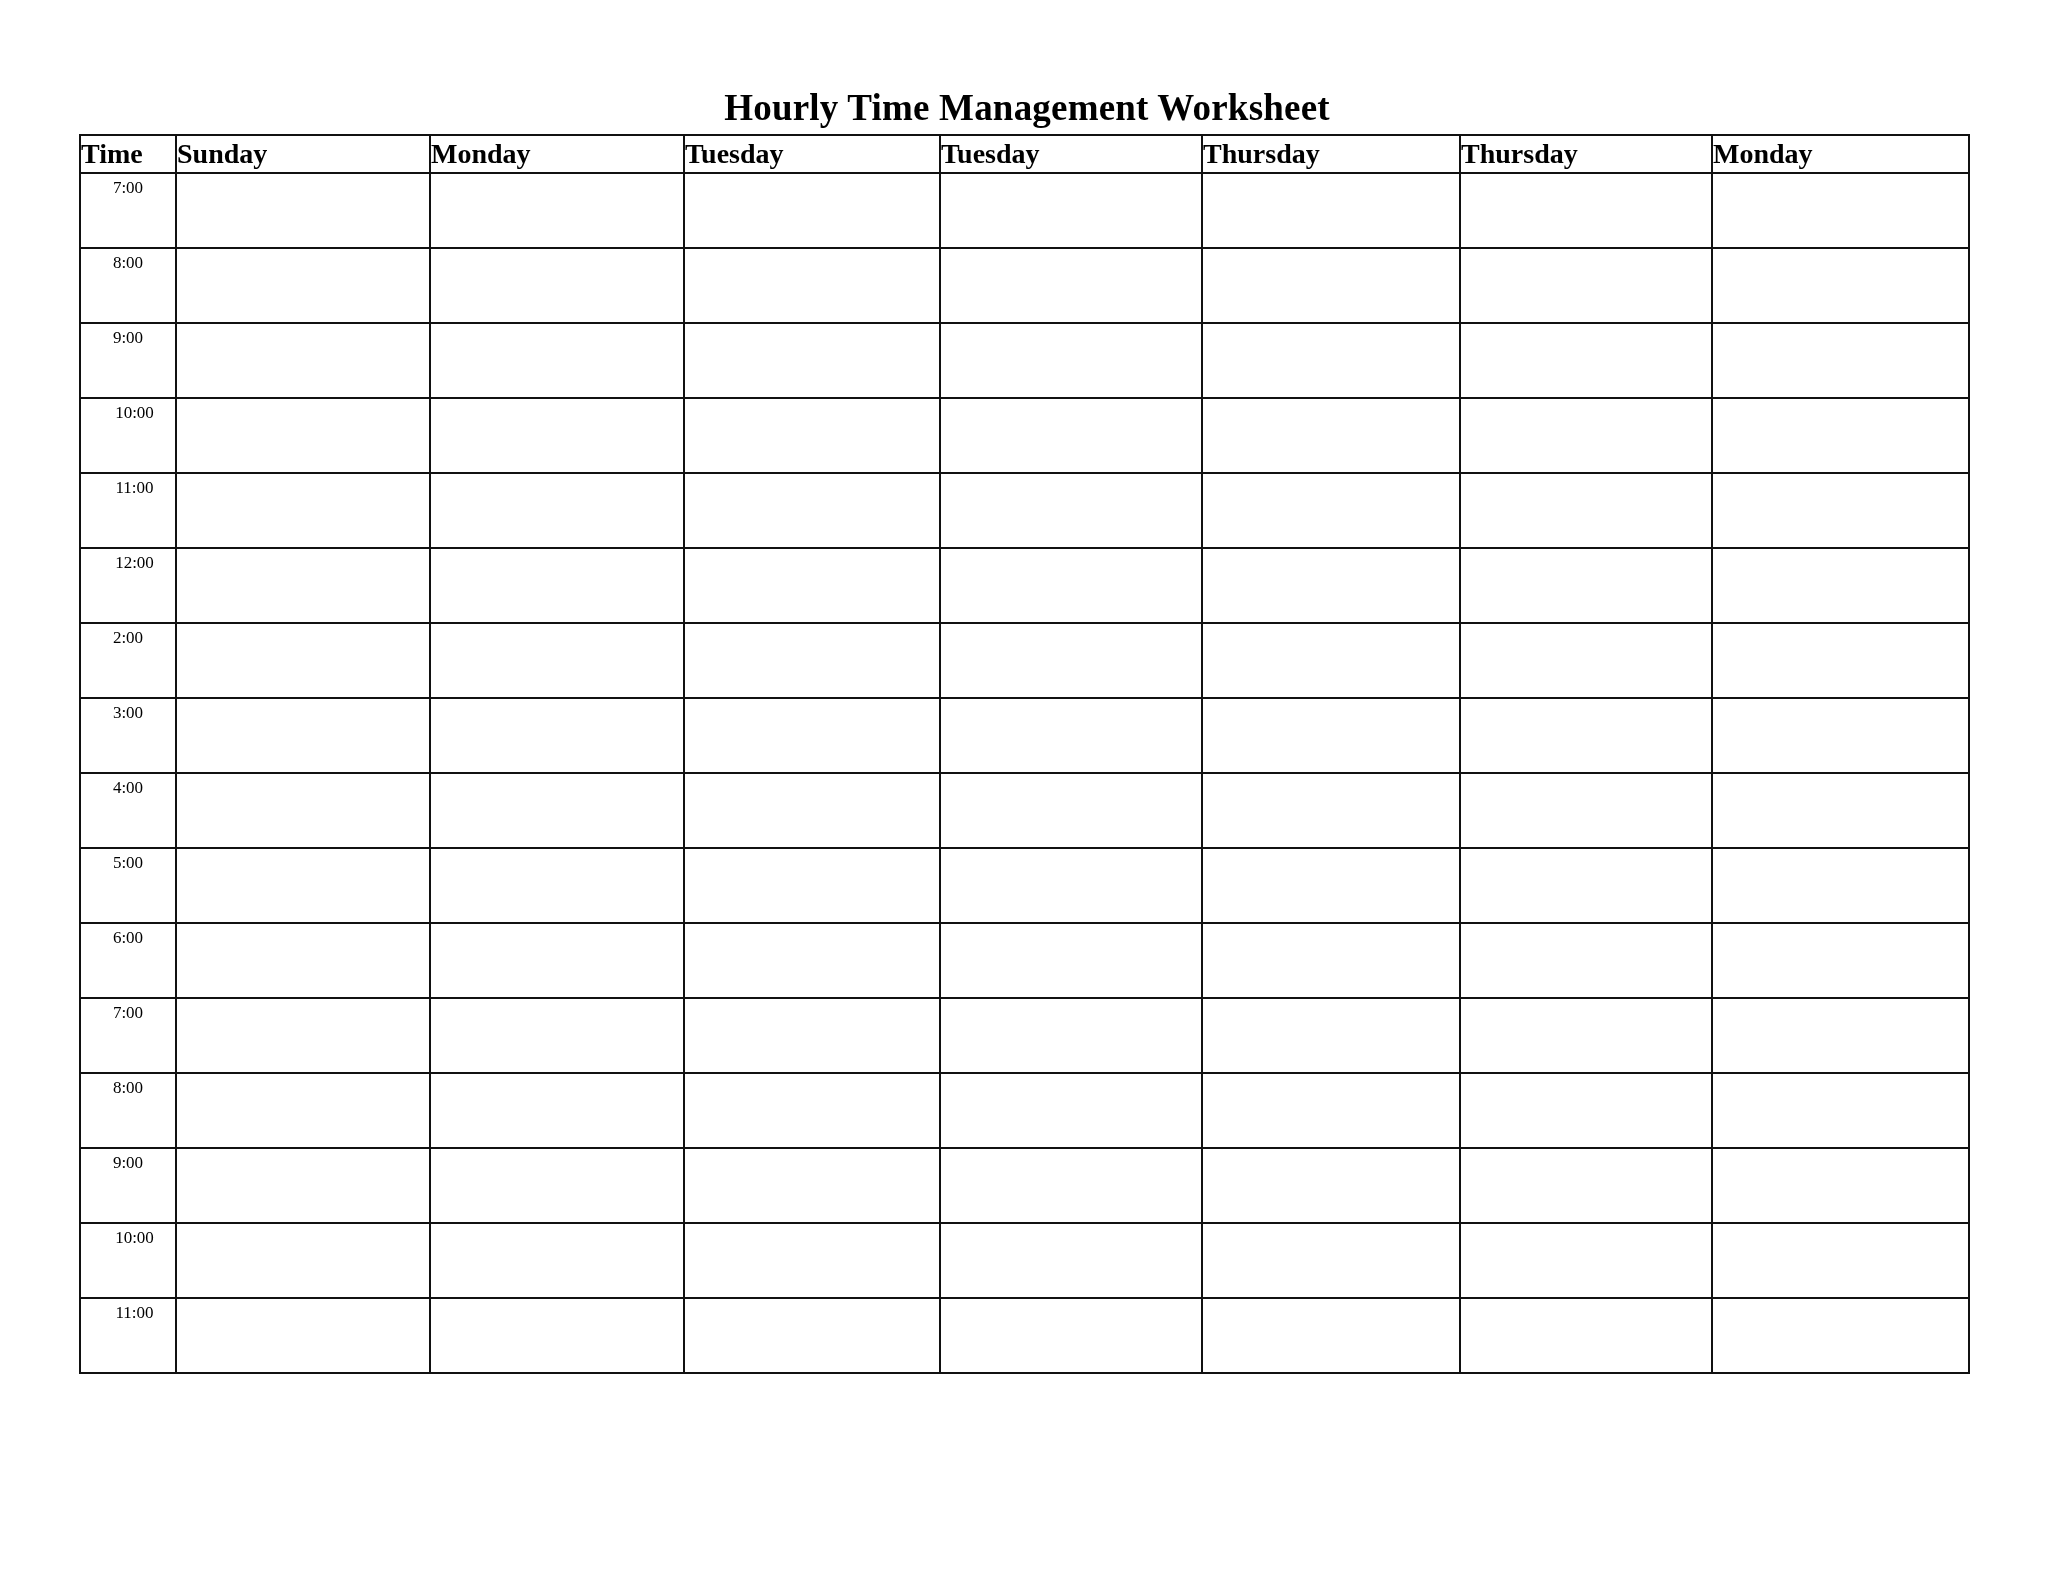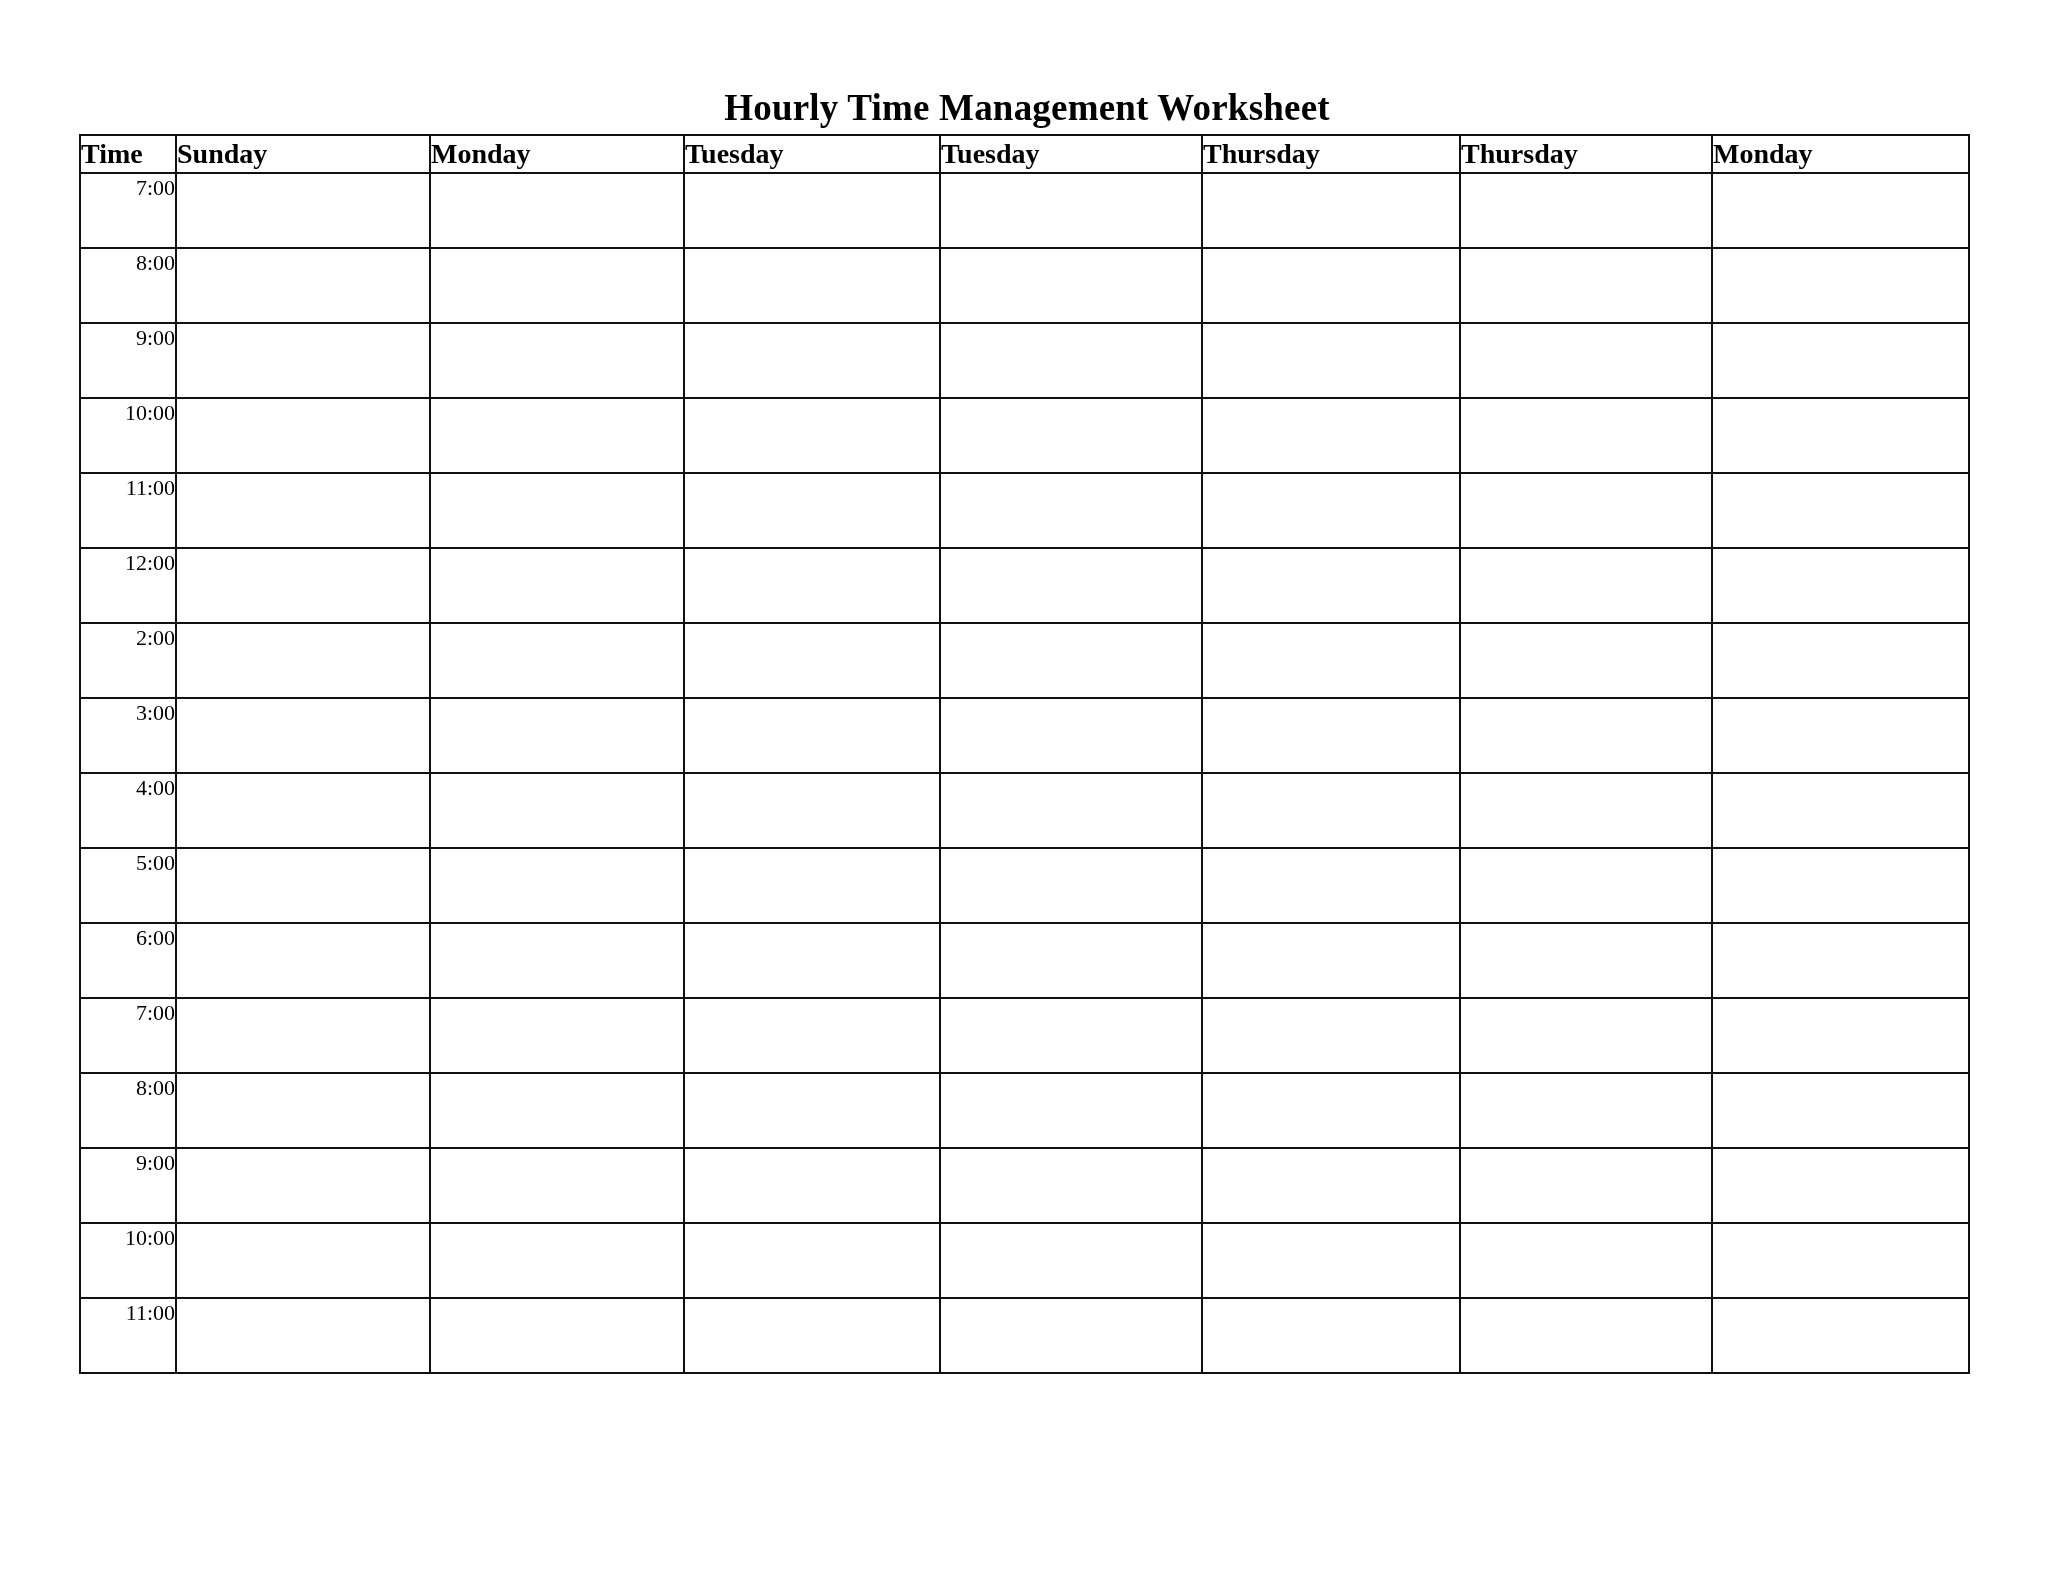--- a/index.html
+++ b/index.html
@@ -6,21 +6,21 @@
   body { width:2048px; height:1583px; position:relative; overflow:hidden;
          font-family:"Liberation Serif", "DejaVu Serif", serif; color:#000; }
   .title { position:absolute; left:0; width:2054px; top:86px; text-align:center;
            font-size:37px; font-weight:bold; letter-spacing:0.2px; }
   table.grid { position:absolute; left:79px; top:134px; width:1889px;
                border-collapse:collapse; table-layout:fixed; }
   table.grid td, table.grid th { border:2.5px solid #111; padding:0; }
   table.grid th { height:36px; font-size:28px; font-weight:bold; text-align:left;
                   vertical-align:middle; line-height:34px; }
   table.grid td { height:73px; vertical-align:top; }
-  td.time { font-size:22px; text-align:right; padding-left:18px; line-height:24px; }
+  td.time { font-size:17px; text-align:center; padding-left:18px; line-height:24px; }
   td.time span { display:inline-block; margin-top:2px; }
   td.time.wide { padding-left:13px; }
 </style>
 </head>
 <body>
 
 <div class="title">Hourly Time Management Worksheet</div>
 
 <table class="grid">
   <colgroup>

